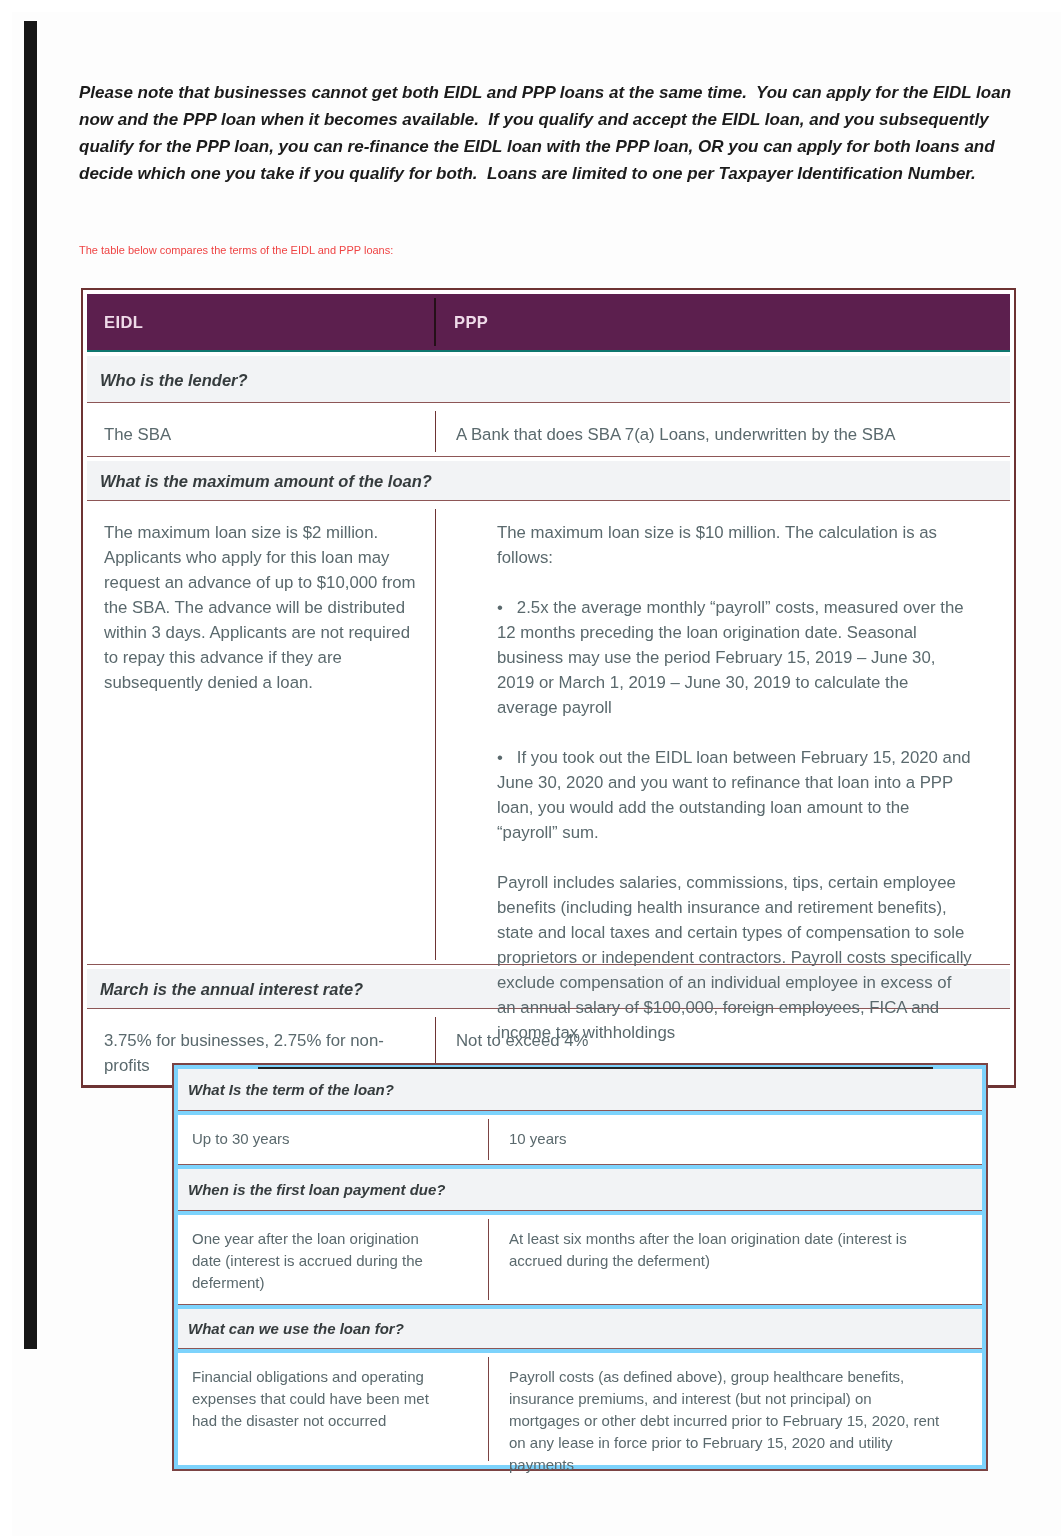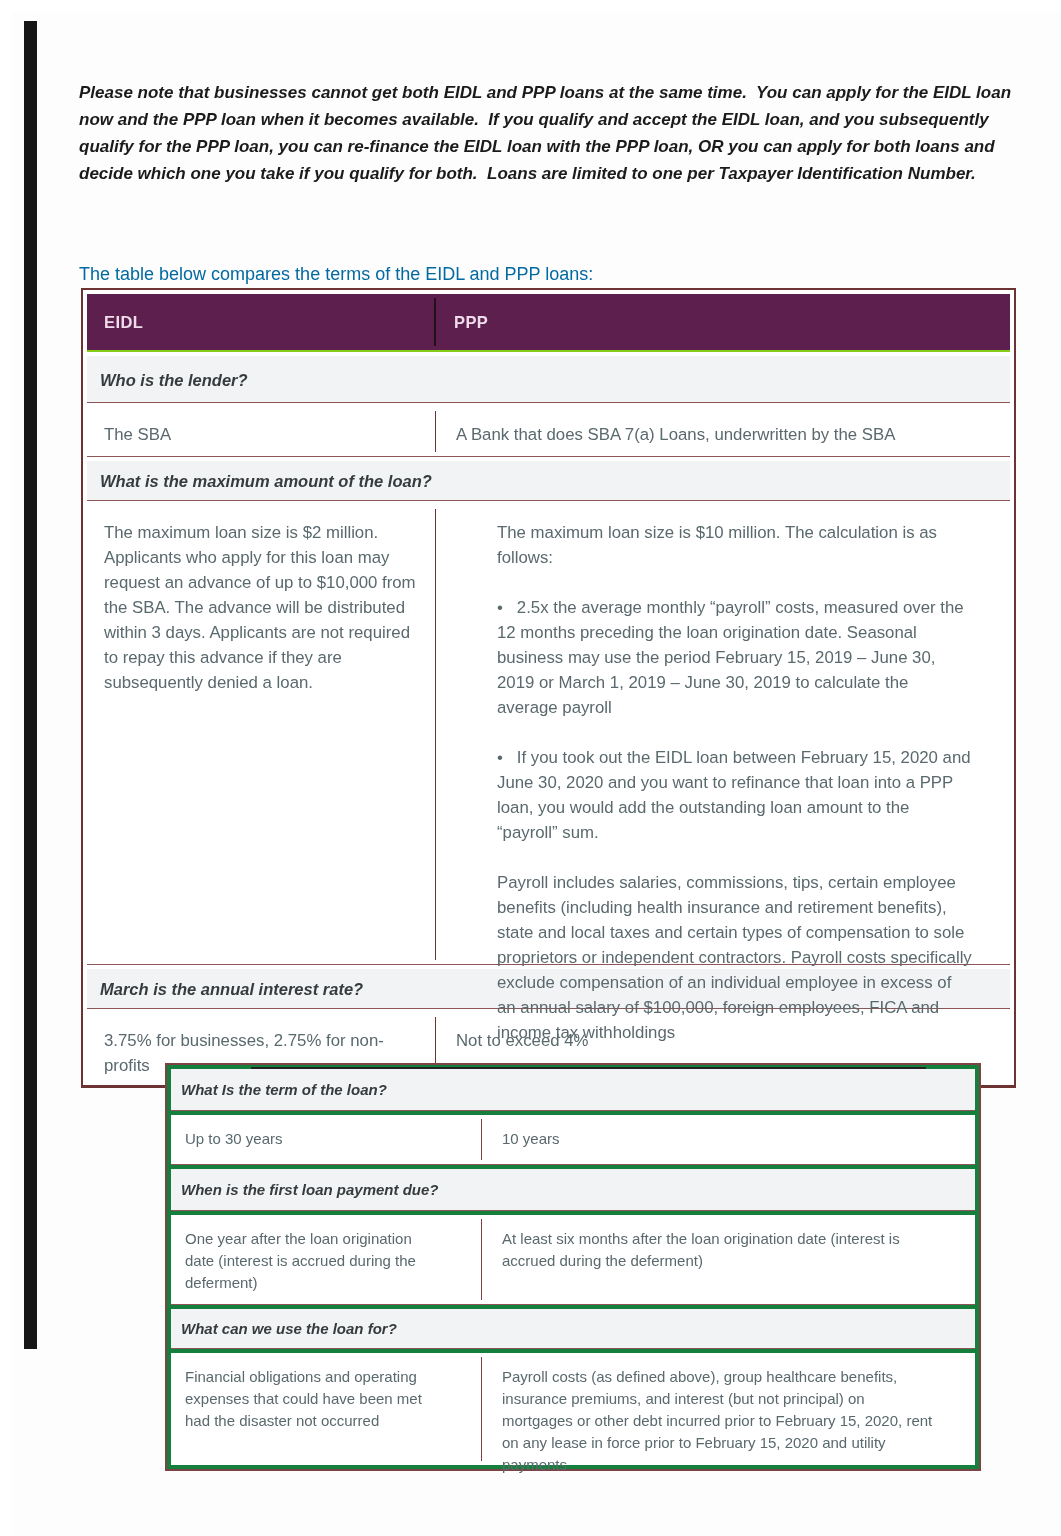--- a/index.html
+++ b/index.html
@@ -17,54 +17,54 @@
     background:#161616;
   }
 
   
   .intro {
     position:absolute; left:63px; top:63px; width:935px;
     font-size:17px; line-height:27px; font-weight:bold; font-style:italic;
     color:#1b1b1b; white-space:pre-wrap;
   }
   .caption {
-    position:absolute; left:63px; top:248px; width:900px;
-    font-size:18px; color:#0369a1;
+    position:absolute; left:63px; top:228px; width:900px;
+    font-size:11px; color:#ef4444;
   }
 
   
   .t1 {
     position:absolute; left:65px; top:272px; width:935px;
     border:2px solid #6d3333; border-bottom-width:3px;
     background:#ffffff; color:#5a696d; font-size:16.8px; line-height:25px;
   }
   .t1-header {
     display:flex; height:58px; background:#5c1f4e; color:#efdbe9;
     font-weight:bold; font-size:16.5px; letter-spacing:.4px; align-items:center;
-    border-bottom:2px solid #84cc16;
+    border-bottom:2px solid #0f766e;
   }
   .t1 .c1 { width:345px; flex:0 0 345px; }
   .t1 .c2 { flex:1; }
   .t1-header .c1 { padding-left:13px; align-self:stretch; display:flex; align-items:center; border-right:2px solid #241018; }
   .t1-header .c2 { padding-left:10px; }
 
   .qrow {
     background:#f2f3f5; color:#363c3e; font-weight:bold; font-style:italic;
     font-size:16.5px; padding-left:13px; border-bottom:1px solid #8d5656;
   }
   .arow { display:flex; border-bottom:1px solid #8d5656; background:#fff; }
   .arow .c1 { padding:11px 16px 0 13px; border-right:1.5px solid #6d3333; }
   .arow .c2 { padding:11px 34px 0 12px; }
   .arow.last { border-bottom:none; }
   .ppp-max p { margin:0 0 25px 0; }
 
   
   .t2 {
-    position:absolute; left:149px; top:1047px; width:816px;
-    border:2px solid #7b4343; background:#15803d;
+    position:absolute; left:156px; top:1047px; width:816px;
+    border:2px solid #7b4343; background:#7dd3fc;
     color:#5a696d; font-size:15px; line-height:22px;
   }
   .t2-topline {
     position:absolute; left:80px; top:-2px; width:675px; height:2px; background:#242424;
   }
   .t2 .qrow { font-size:15px; padding-left:10px; border-bottom:1px solid #8d5656; }
   .t2 .c1 { width:307px; flex:0 0 307px; }
   .t2 .c2 { flex:1; }
   .t2 .arow .c1 { padding:9px 37px 0 10px; border-right:1.5px solid #7b4343; }
   .t2 .arow .c2 { padding:9px 38px 0 12px; }

